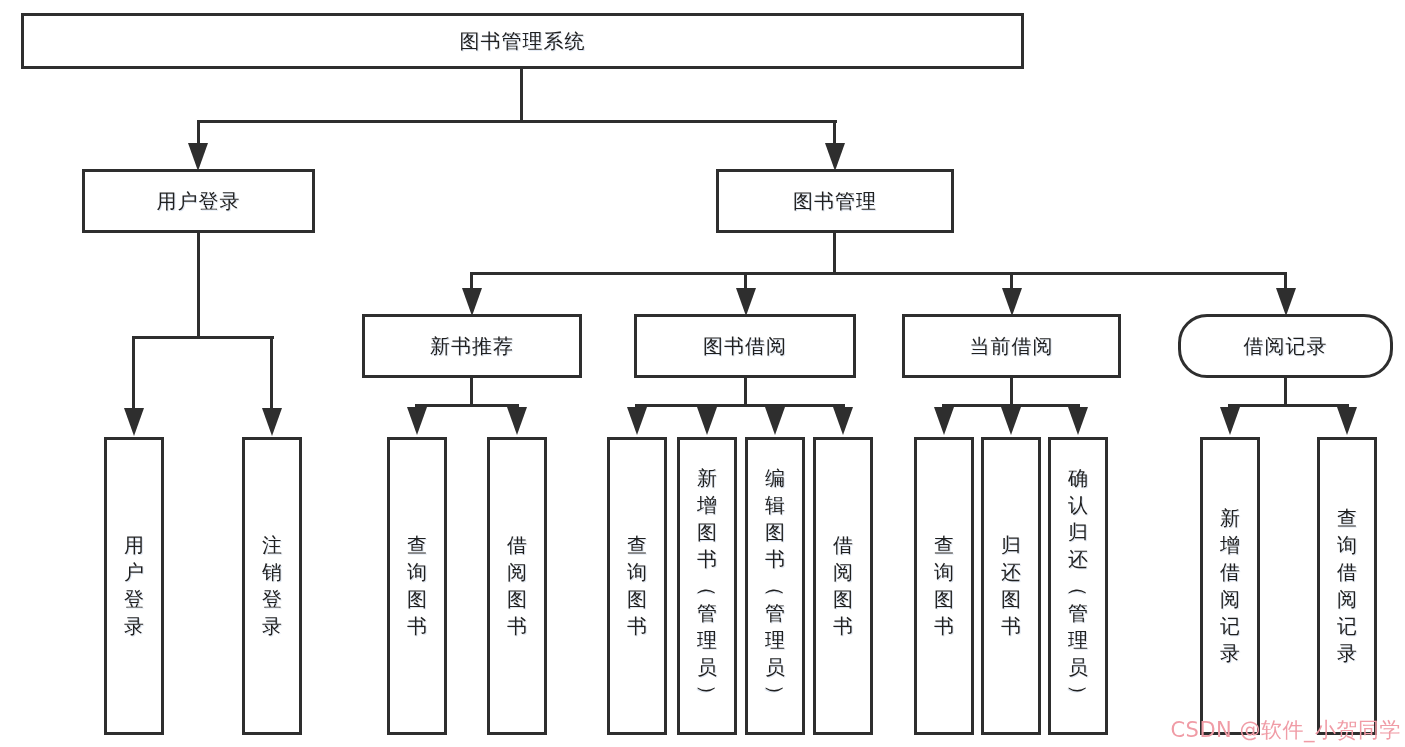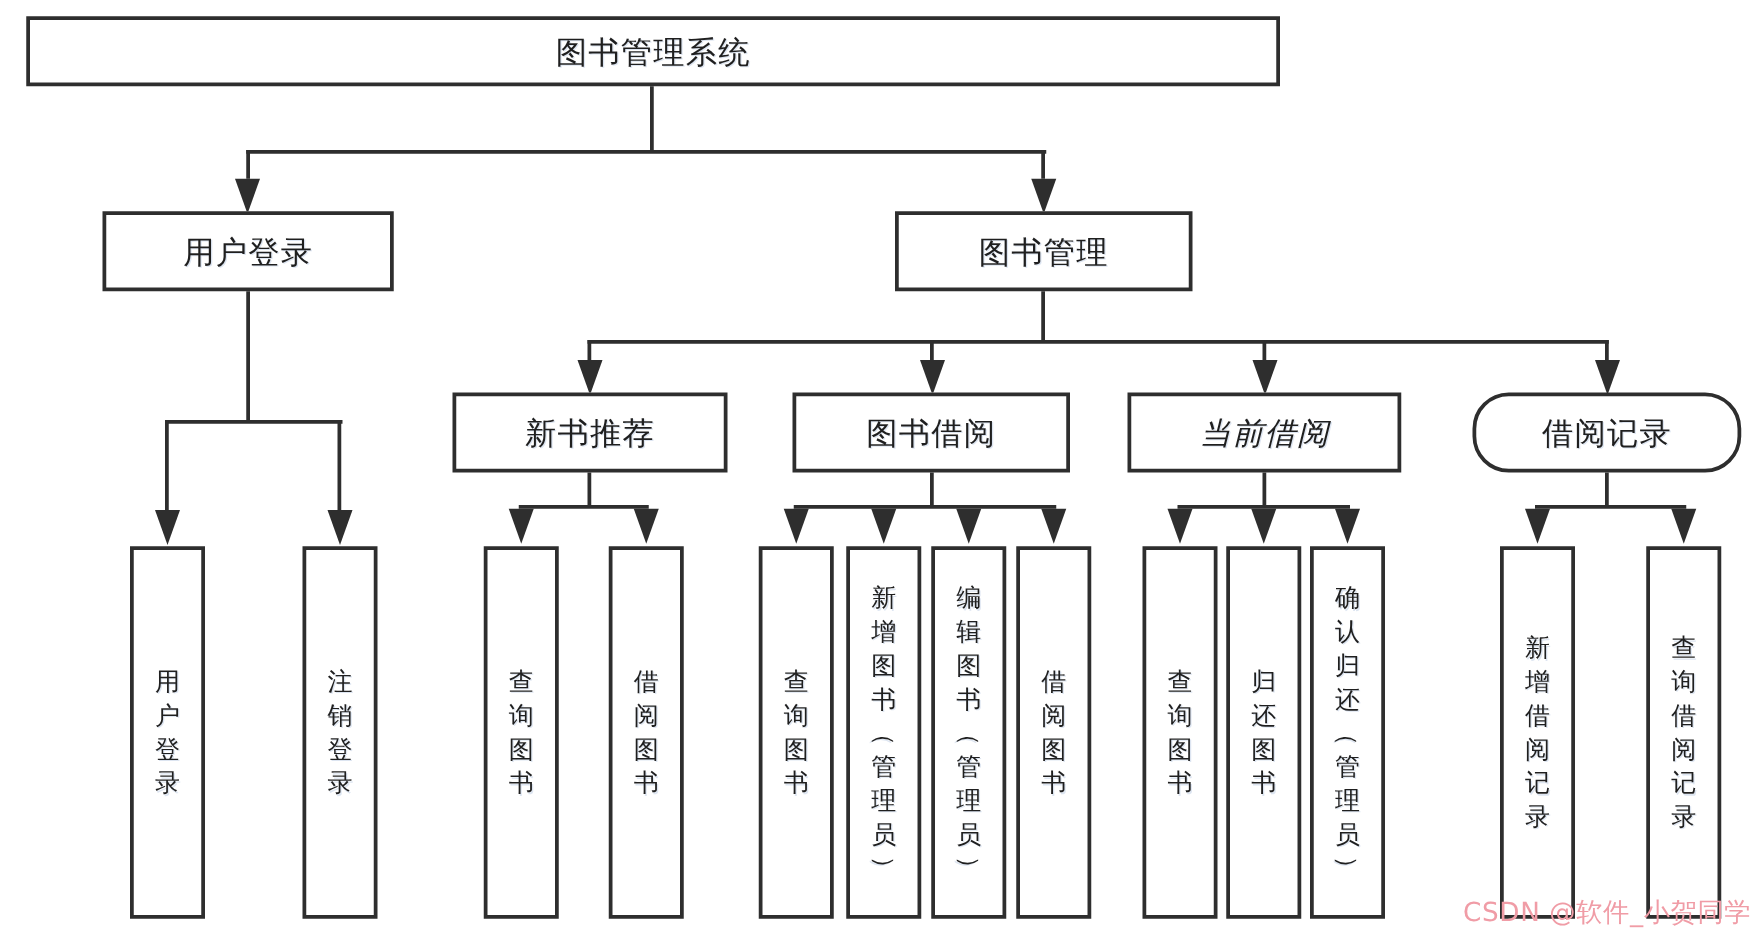--- a/index.html
+++ b/index.html
@@ -10,21 +10,21 @@
     overflow:hidden;
     font-family:"DejaVu Sans","Liberation Sans",sans-serif;
     color:#1f1f1f;
   }
   .hbox{
     position:absolute;
     box-sizing:border-box;
     border:3px solid #2e2e2e;
     background:#ffffff;
     display:flex;align-items:center;justify-content:center;
-    font-size:25px;
+    font-size:20px;
     letter-spacing:1px;
     text-shadow:1px 1px 0 rgba(120,150,200,0.25);
   }
   .vbox{
     position:absolute;
     box-sizing:border-box;
     border:3px solid #2e2e2e;
     background:#ffffff;
     width:60px;height:298px;top:437px;
     display:flex;flex-direction:column;align-items:center;justify-content:center;
@@ -90,21 +90,21 @@
   <div class="ahead" style="left:1002px;top:288px;"></div>
   <div class="vline" style="left:1284px;top:272px;height:16px;"></div>
   <div class="ahead" style="left:1276px;top:288px;"></div>
 
   <div class="hbox" style="left:362px;top:314px;width:220px;height:64px;">
     <span>新书推荐</span>
   </div>
   <div class="hbox" style="left:634px;top:314px;width:222px;height:64px;">
     <span>图书借阅</span>
   </div>
-  <div class="hbox" style="left:902px;top:314px;width:219px;height:64px;font-style:italic;">
+  <div class="hbox" style="left:902px;top:314px;width:219px;height:64px;">
     <span>当前借阅</span>
   </div>
   <div class="hbox" style="left:1178px;top:314px;width:215px;height:64px;border-radius:29px;">
     <span>借阅记录</span>
   </div>
 
   <div class="vline" style="left:470px;top:378px;height:26px;"></div>
   <div class="hline" style="left:415px;top:404px;width:104px;"></div>
   <div class="ahead" style="left:407px;top:407px;"></div>
   <div class="ahead" style="left:507px;top:407px;"></div>

